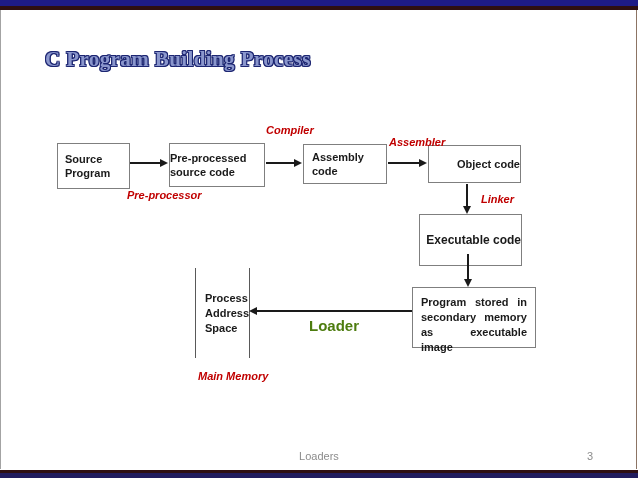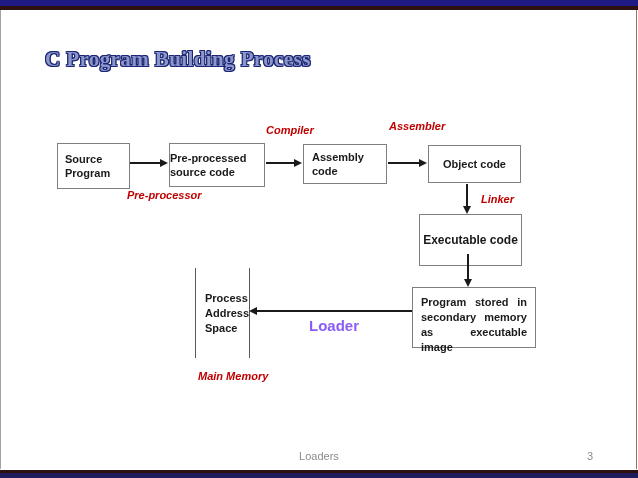--- a/index.html
+++ b/index.html
@@ -41,21 +41,21 @@
     border: 1.5px solid #7f7f7f;
     background: #ffffff;
     color: #1a1a1a;
     font-weight: bold;
     font-size: 11px;
     line-height: 14px;
     display: flex;
     align-items: center;
   }
   .box.left   { justify-content: flex-start; text-align: left; }
-  .box.center { justify-content: center; text-align: center; }
+  .box.center { justify-content: flex-end; text-align: center; }
 
   .box-source       { left: 57px;  top: 143px; width: 73px;  height: 46px; padding-left: 7px; }
   .box-preprocessed { left: 169px; top: 143px; width: 96px;  height: 44px; padding-left: 0; }
   .box-assembly     { left: 303px; top: 144px; width: 84px;  height: 40px; padding-left: 8px; }
   .box-object       { left: 428px; top: 145px; width: 93px;  height: 38px; }
   .box-executable   { left: 419px; top: 214px; width: 103px; height: 52px; font-size: 12px; }
   .box-program      { left: 412px; top: 287px; width: 124px; height: 61px; padding: 5px 8px; }
   .box-program span { text-align: justify; line-height: 15px; display: block; width: 100%; margin-top: 14px; }
 
   .mem-frame {
@@ -73,28 +73,28 @@
 
   .stage-label {
     position: absolute;
     color: #c00000;
     font-weight: bold;
     font-style: italic;
     font-size: 11px;
     white-space: nowrap;
   }
   .lbl-compiler     { left: 266px; top: 124px; }
-  .lbl-assembler    { left: 389px; top: 120px; }
+  .lbl-assembler    { left: 389px; top: 136px; }
   .lbl-preprocessor { left: 127px; top: 189px; }
   .lbl-linker       { left: 481px; top: 193px; }
   .lbl-mainmemory   { left: 198px; top: 370px; }
 
   .lbl-loader {
     position: absolute; left: 309px; top: 317px;
-    color: #8b5cf6; font-weight: bold; font-size: 15px;
+    color: #4d7c0f; font-weight: bold; font-size: 15px;
   }
 
   .aline { position: absolute; background: #1a1a1a; }
   .ah-right { position: absolute; width: 0; height: 0;
     border-top: 4px solid transparent; border-bottom: 4px solid transparent;
     border-left: 8px solid #1a1a1a; }
   .ah-left { position: absolute; width: 0; height: 0;
     border-top: 4px solid transparent; border-bottom: 4px solid transparent;
     border-right: 8px solid #1a1a1a; }
   .ah-down { position: absolute; width: 0; height: 0;

